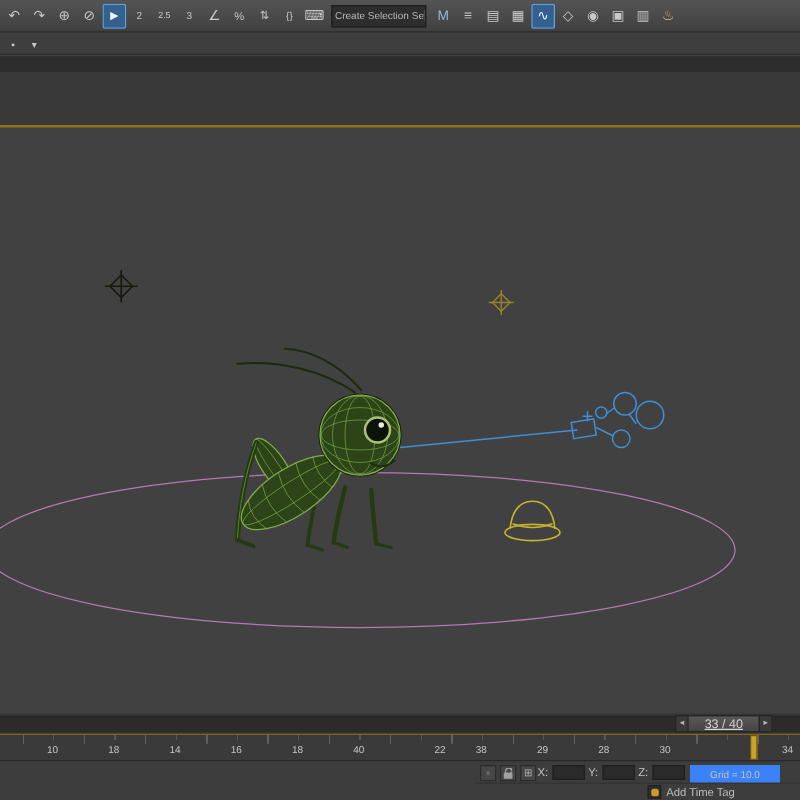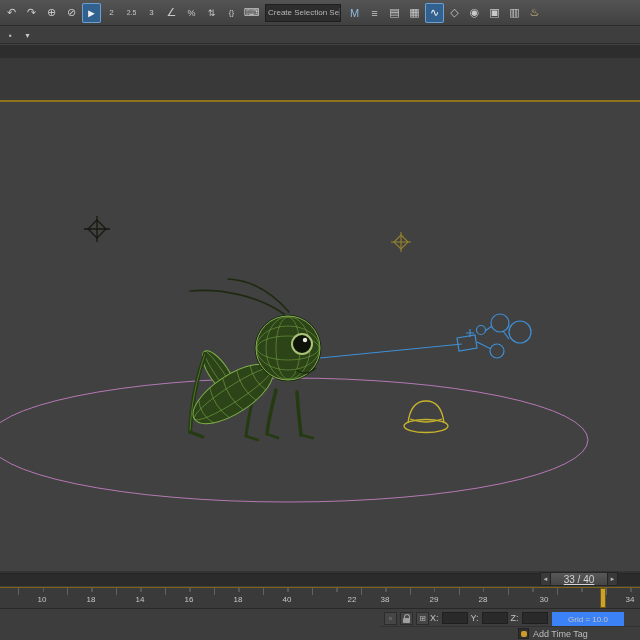--- a/index.html
+++ b/index.html
@@ -268,21 +268,21 @@
       <span class="frame-num" style="left: 42px;">10</span>
       <span class="frame-num" style="left: 91px;">18</span>
       <span class="frame-num" style="left: 140px;">14</span>
       <span class="frame-num" style="left: 189px;">16</span>
       <span class="frame-num" style="left: 238px;">18</span>
       <span class="frame-num" style="left: 287px;">40</span>
       <span class="frame-num" style="left: 352px; text-align: right;">22</span>
       <span class="frame-num" style="left: 385px;">38</span>
       <span class="frame-num" style="left: 434px;">29</span>
       <span class="frame-num" style="left: 483px;">28</span>
-      <span class="frame-num" style="left: 532px; margin-left: 12px;">30</span>
+      <span class="frame-num" style="left: 532px;">30</span>
       <span class="frame-num" style="left: 581px; margin-top: 30px;">32</span>
       <span class="frame-num" style="left: 630px;">34</span>
     </div>
   <div class="frame-marker"></div>
 </div>
 
 <div class="statusbar">
   <div class="row-sep"></div>
 
   <div class="status-icons">

